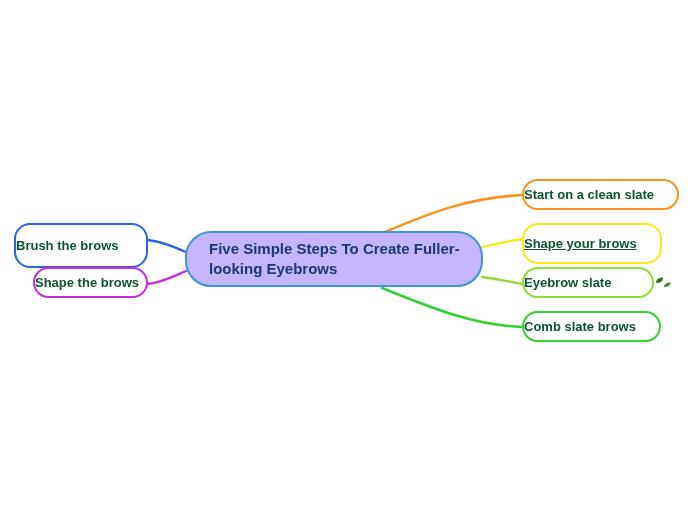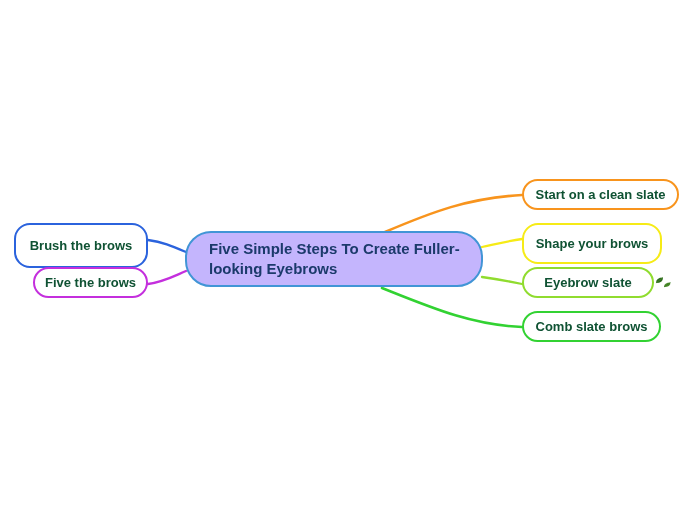--- a/index.html
+++ b/index.html
@@ -4,35 +4,35 @@
 <style>
   html,body{margin:0;padding:0;}
   body{background:#ffffff;font-family:"Liberation Sans", sans-serif;}
   .canvas{
     position:relative;width:696px;height:520px;background:#ffffff;overflow:hidden;
   }
   .edges{position:absolute;left:0;top:0;width:696px;height:520px;pointer-events:none;}
   .node{
     position:absolute;box-sizing:border-box;background:#ffffff;
     border:2px solid #999;border-radius:16px;
-    display:flex;align-items:center;justify-content:center;
+    display:flex;align-items:center;justify-content:flex-start;
     font-weight:bold;font-size:13px;color:#0f5233;
     white-space:nowrap;cursor:pointer;
   }
   .node .label{pointer-events:none;}
   .root-node{
     left:185px;top:231px;width:298px;height:56px;
     border-color:#4195d6;background:#c4b5fd;border-radius:26px;
     justify-content:flex-start;padding:0 10px 0 22px;
     font-size:15px;line-height:20px;color:#1b3a6b;white-space:normal;
   }
   .node-brush {left:14px; top:223px;width:134px;height:45px;border-color:#2b63dd;}
   .node-fill  {left:33px; top:267px;width:115px;height:31px;border-color:#c42fdd;}
   .node-start {left:522px;top:179px;width:157px;height:31px;border-color:#f8941d;}
-  .node-shape {left:522px;top:223px;width:140px;height:41px;border-color:#f6eb16;}
+  .node-shape {left:522px;top:223px;width:140px;height:41px;border-color:#f6eb16;text-decoration:underline;}
   .node-powder{left:522px;top:267px;width:132px;height:31px;border-color:#90dc2f;}
   .node-comb  {left:522px;top:311px;width:139px;height:31px;border-color:#32d232;}
   .leaf-icon{position:absolute;left:655px;top:276px;width:17px;height:14px;}
 </style>
 </head>
 <body>
 
 <div class="canvas">
 
   <svg class="edges" viewBox="0 0 696 520" xmlns="http://www.w3.org/2000/svg">
@@ -46,21 +46,21 @@
 
   <div class="node root-node">
     <span class="label">Five Simple Steps To Create Fuller-looking Eyebrows</span>
   </div>
 
   <div class="node node-brush">
     <span class="label">Brush the brows</span>
   </div>
 
   <div class="node node-fill">
-    <span class="label">Five the brows</span>
+    <span class="label">Shape the brows</span>
   </div>
 
   <div class="node node-start">
     <span class="label">Start on a clean slate</span>
   </div>
 
   <div class="node node-shape">
     <span class="label">Shape your brows</span>
   </div>
 

